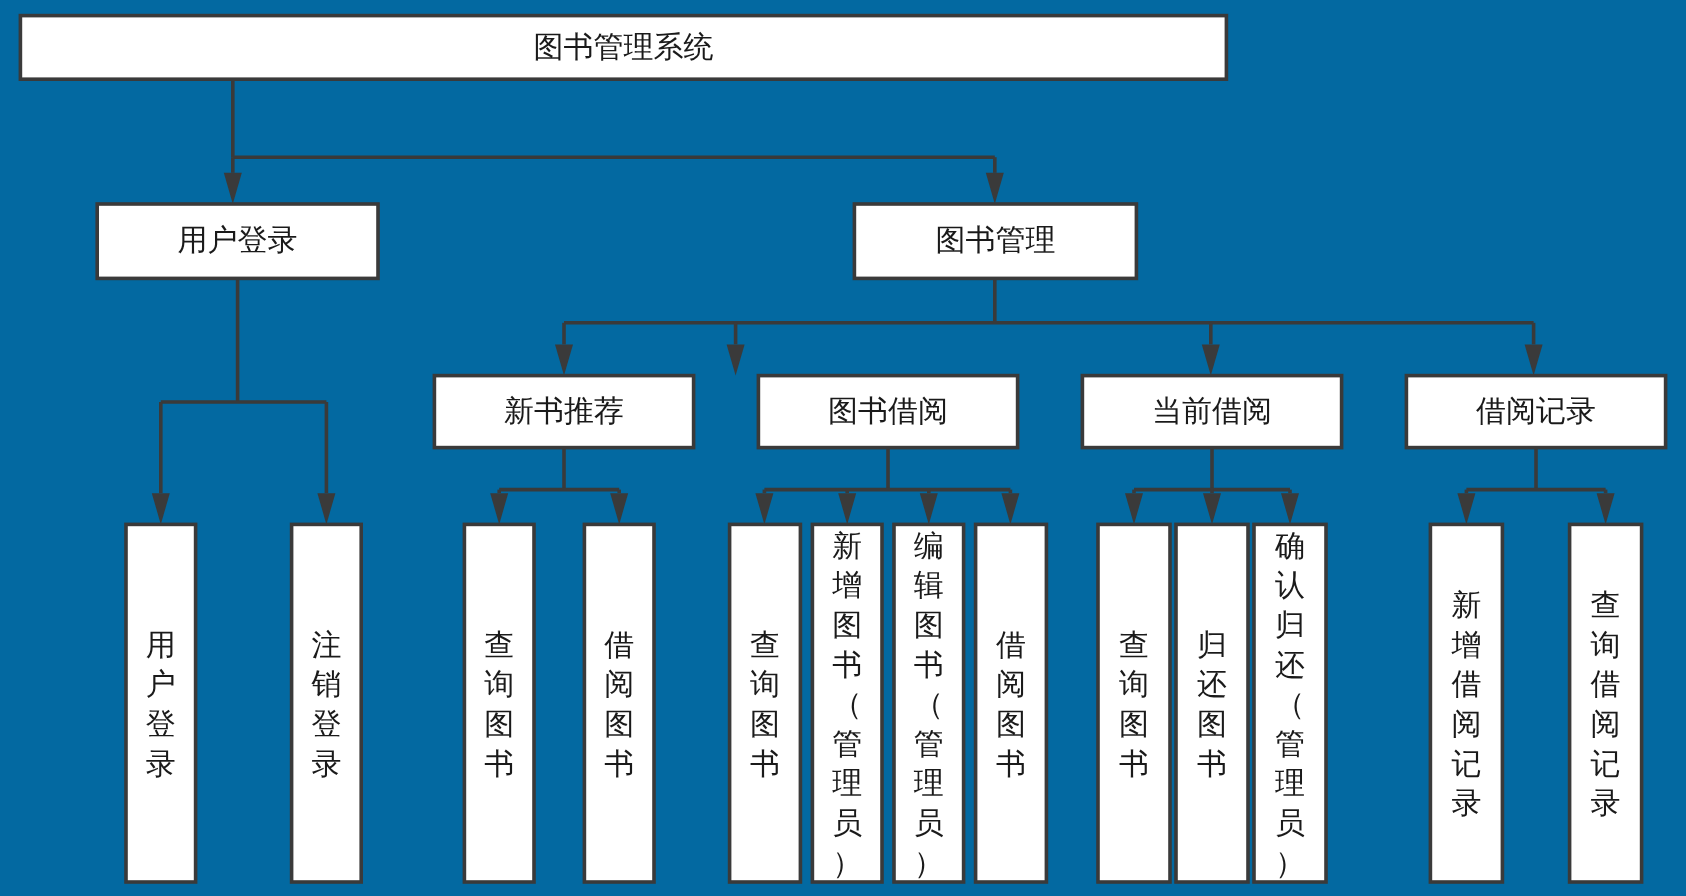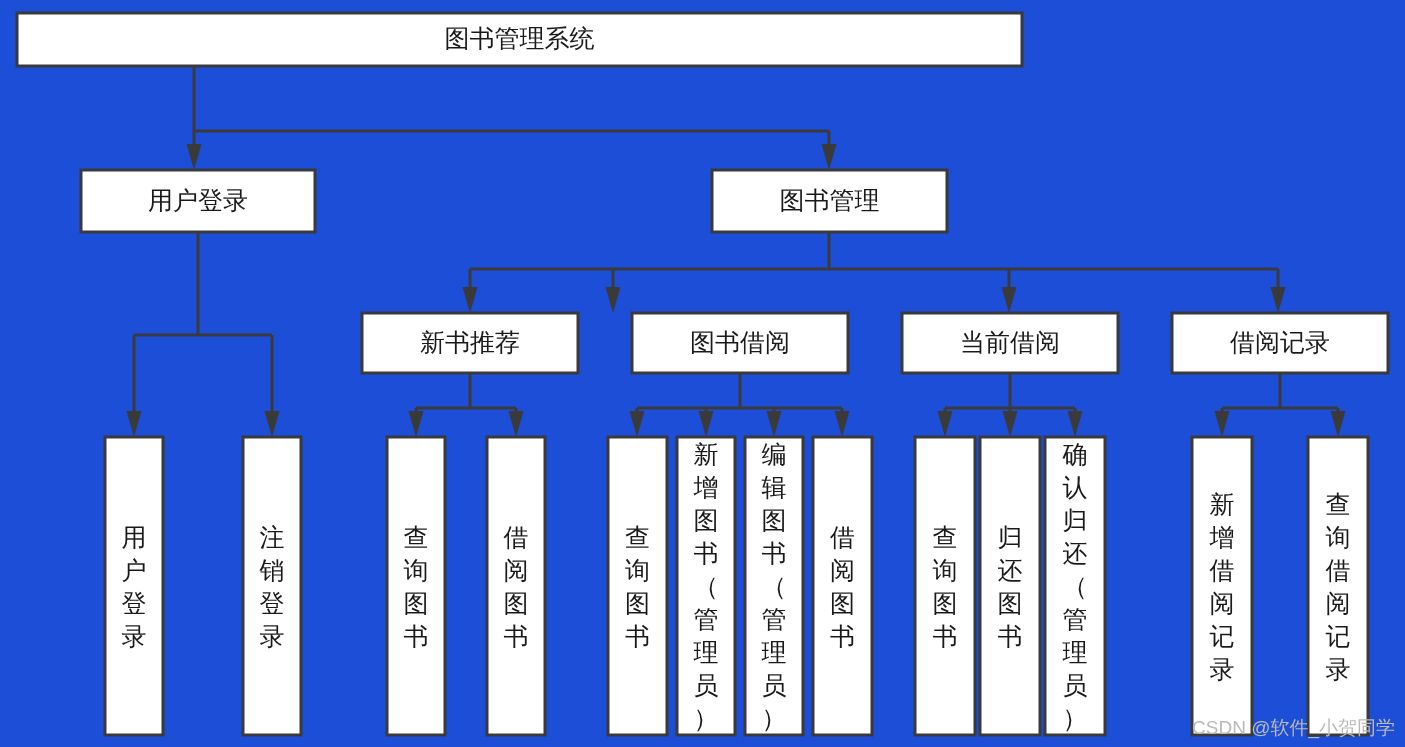--- a/index.html
+++ b/index.html
@@ -8,21 +8,21 @@
     padding: 0;
     background: #ffffff;
   }
   body {
     font-family: "Liberation Sans", "DejaVu Sans", sans-serif;
   }
   #diagram-root {
     position: relative;
     width: 1405px;
     height: 747px;
-    background: #1d4ed8;
+    background: #0369a1;
     overflow: hidden;
   }
   svg.diagram-canvas {
     position: absolute;
     left: 0;
     top: 0;
     width: 1405px;
     height: 747px;
     display: block;
   }
@@ -200,14 +200,13 @@
         <g>
           <rect x="1192" y="437" width="60" height="298" class="node-box"></rect>
           <text x="1222" y="512.74" class="node-label-v"><tspan x="1222" dy="0">新</tspan><tspan x="1222" dy="33">增</tspan><tspan x="1222" dy="33">借</tspan><tspan x="1222" dy="33">阅</tspan><tspan x="1222" dy="33">记</tspan><tspan x="1222" dy="33">录</tspan></text>
         </g>
         <g>
           <rect x="1308" y="437" width="60" height="298" class="node-box"></rect>
           <text x="1338" y="512.74" class="node-label-v"><tspan x="1338" dy="0">查</tspan><tspan x="1338" dy="33">询</tspan><tspan x="1338" dy="33">借</tspan><tspan x="1338" dy="33">阅</tspan><tspan x="1338" dy="33">记</tspan><tspan x="1338" dy="33">录</tspan></text>
         </g>
       </g>
   </svg>
-  <div class="watermark-text">CSDN @软件_小贺同学</div>
 </div>
 
 </body></html>

